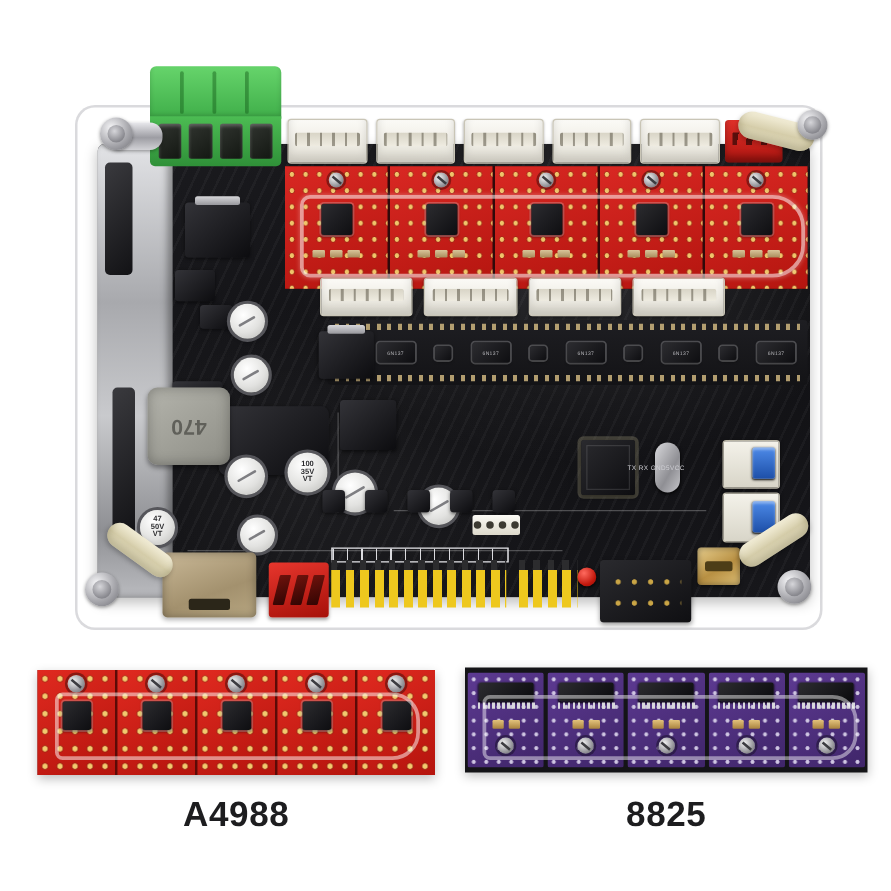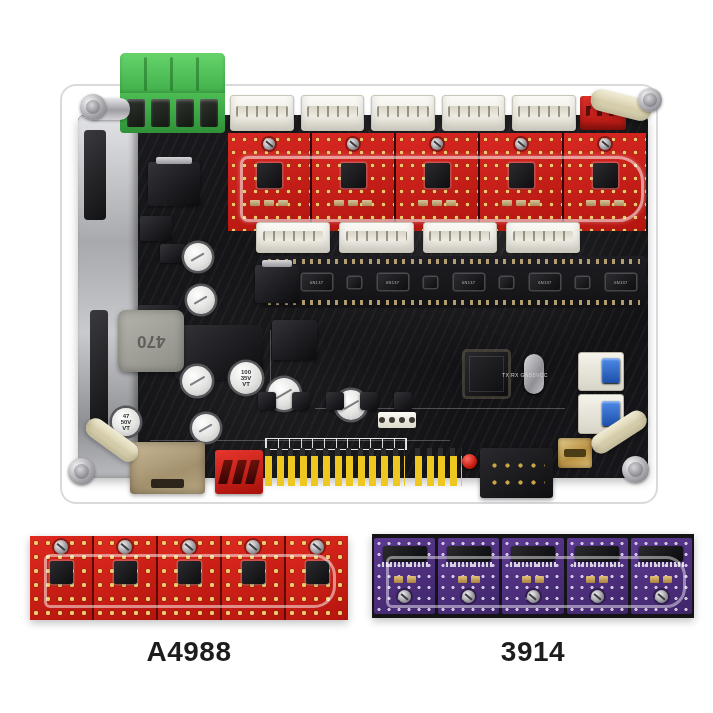--- a/index.html
+++ b/index.html
@@ -474,13 +474,13 @@
     <div class="bigchip"></div>
       <div class="pins"></div>
     <div class="goldrow">
         <i class="gold"></i>
         <i class="gold"></i>
       </div>
     <div class="pot"></div>
   </div>
 </div>
 <div class="abs drv8825-acrylic"></div>
-<div class="abs product-label" id="label-8825">3914</div>
+<div class="abs product-label" id="label-8825">8825</div>
 
 </body></html>

